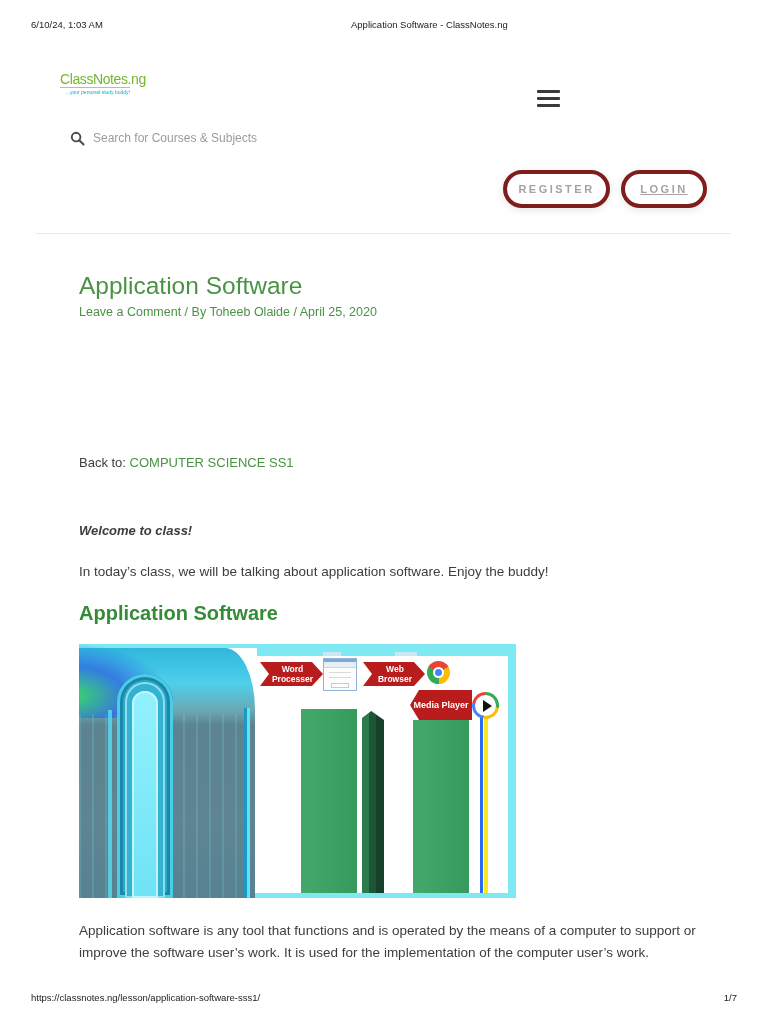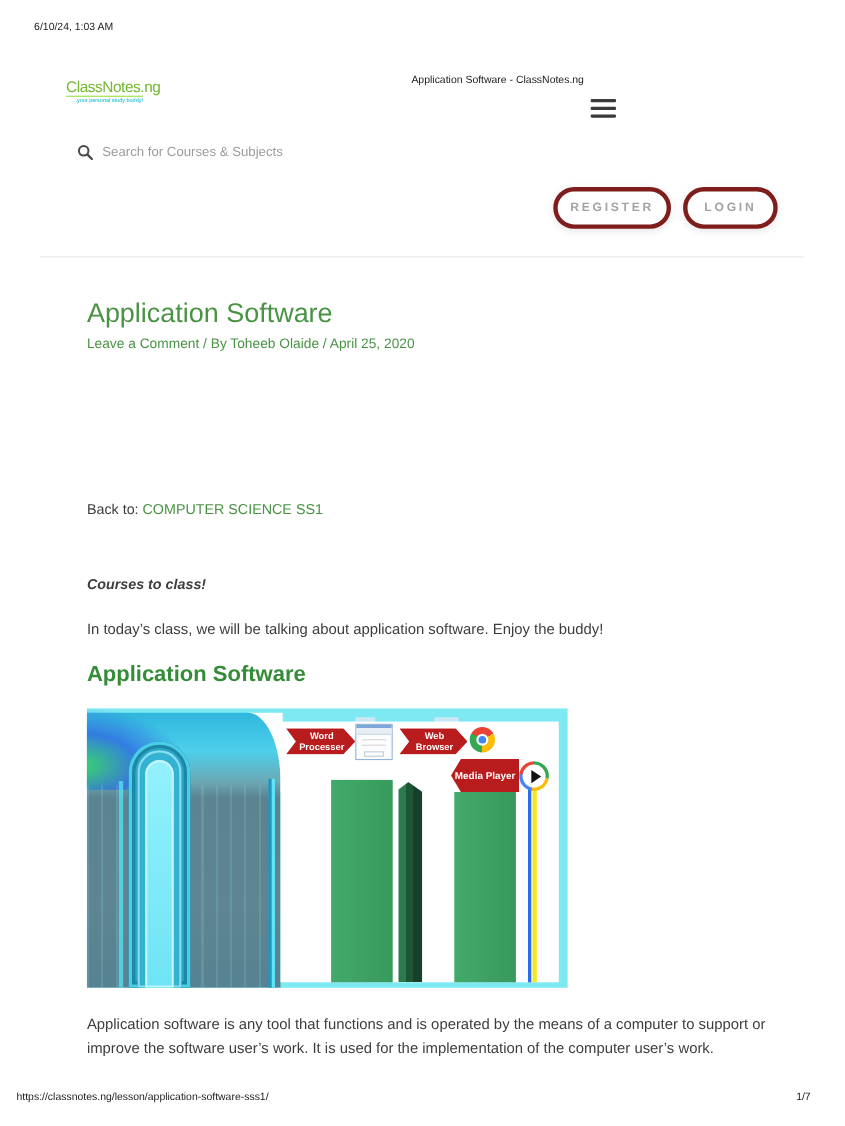--- a/index.html
+++ b/index.html
@@ -3,40 +3,40 @@
 <meta charset="utf-8">
 <style>
   * { margin:0; padding:0; box-sizing:border-box; }
   html,body { background:#ffffff; }
   body { font-family:"Liberation Sans", sans-serif; }
   .page { position:relative; width:768px; height:1024px; background:#fff; overflow:hidden;border-radius:28px; }
 
   
   .print-meta { position:absolute; font-size:9.5px; color:#1c1c1c; white-space:nowrap; }
   #print-datetime { left:31px; top:19px; }
-  #print-title { left:374px; top:19px;margin-top:48px; }
-  #print-url { left:15px; top:992px; }
+  #print-title { left:351px; top:19px; }
+  #print-url { left:31px; top:992px; }
   #print-page { right:31px; top:992px; }
 
   
   .logo { position:absolute; left:60px; top:72px; width:70px; cursor:pointer; }
   .logo-text { font-size:14px; font-weight:400; color:#74b62e; letter-spacing:-0.4px; line-height:1; }
   .logo-tagline { font-size:5px; color:#00b5c8; text-align:right; margin-top:1px; border-top:1px solid #9adf45; padding-top:1px; }
 
   .menu-btn { position:absolute; left:537px; top:89px; width:23px; height:19px; background:none; border:none; cursor:pointer; display:flex; flex-direction:column; justify-content:space-between; padding:1px 0; }
   .menu-btn span { display:block; height:3.4px; width:100%; background:#3a3a3a; border-radius:1px; }
 
   .search-wrap { position:absolute; left:70px; top:127px; width:330px; height:22px; display:flex; align-items:center; }
   .search-icon { width:15px; height:15px; margin-right:8px; flex:0 0 auto; }
   .search-input { border:none; outline:none; background:transparent; font-family:"Liberation Sans",sans-serif; font-size:12px; color:#555; width:280px; }
   .search-input::placeholder { color:#9b9b9b; }
 
   .pill-btn { position:absolute; height:38px; border-radius:19px; background:#fff; border:4px solid #7f1d1d; box-shadow:0 2px 8px rgba(0,0,0,0.10); color:#a3a3a3; font-family:"Liberation Sans",sans-serif; font-size:11px; font-weight:600; letter-spacing:2.5px; cursor:pointer; }
   #register-btn { left:503px; top:170px; width:107px; }
-  #login-btn { left:621px; top:170px; width:86px; }
+  #login-btn { left:621px; top:170px; width:86px;text-decoration:underline; }
 
   .header-divider { position:absolute; left:36px; top:233px; width:695px; height:0; border-top:1px solid #e9e9e9; }
 
   
   .article-title { position:absolute; left:79px; top:272px; font-size:24.5px; font-weight:400; color:#4a9345; }
   .article-meta { position:absolute; left:79px; top:305px; font-size:12.5px; color:#4a9345; }
   .article-meta a { color:#4a9345; text-decoration:none; cursor:pointer; }
   .back-line { position:absolute; left:79px; top:440px; font-size:13px; color:#3d3d3d;margin-top:15px; }
   .back-line a { color:#4a9345; text-decoration:none; cursor:pointer; }
   .welcome { position:absolute; left:79px; top:523px; font-size:13px; font-weight:700; font-style:italic; color:#3d3d3d; }
@@ -129,21 +129,21 @@
   <h1 class="article-title">Application Software</h1>
 
   <div class="article-meta">
     <a>Leave a Comment</a><span> / By </span><a>Toheeb Olaide</a><span> / </span><span>April 25, 2020</span>
   </div>
 
   <div class="back-line">
     <span>Back to: </span><a>COMPUTER SCIENCE SS1</a>
   </div>
 
-  <div class="welcome">Courses to class!</div>
+  <div class="welcome">Welcome to class!</div>
   <div class="intro">In today’s class, we will be talking about application software. Enjoy the buddy!</div>
   <h2 class="section-heading">Application Software</h2>
 
   <div class="illus">
     <div class="cd-backing"></div>
     <div class="cd-zone">
       <div class="cd-rainbow"></div>
       <div class="cd-streaks"></div>
       <div class="cd-line-left"></div>
       <div class="cd-edge1"></div>

